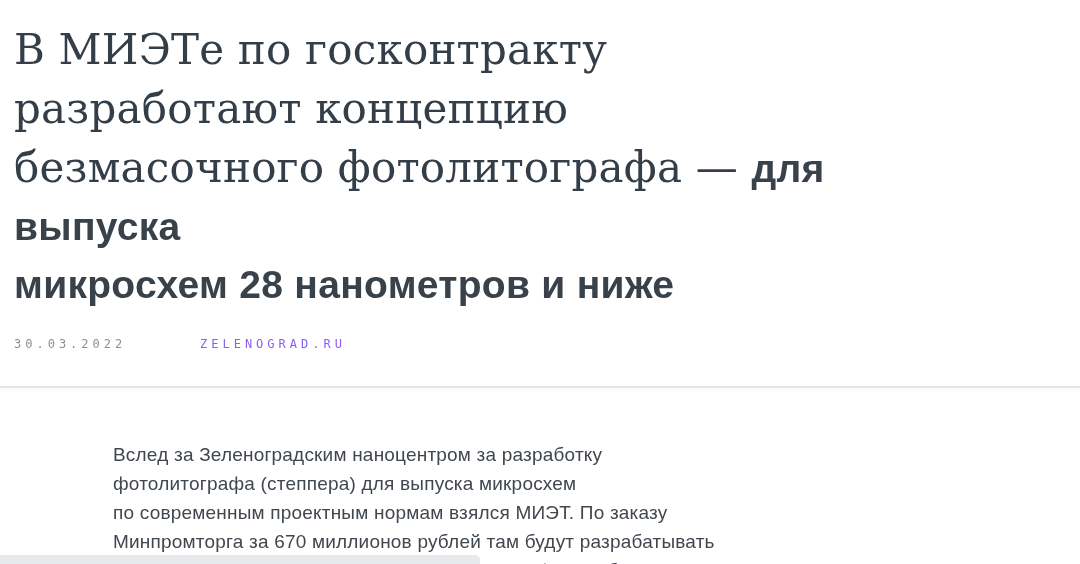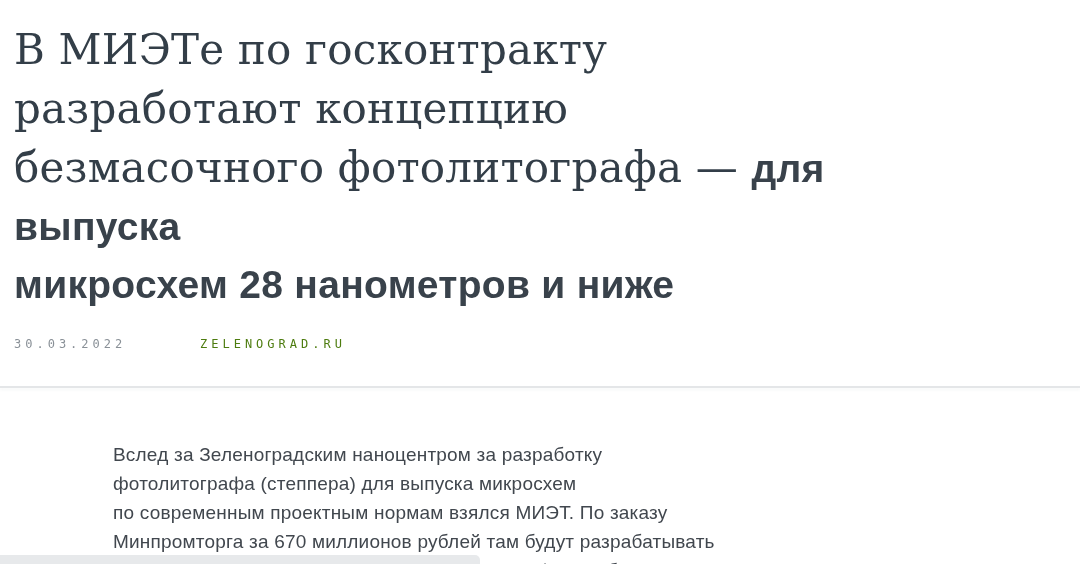--- a/index.html
+++ b/index.html
@@ -37,21 +37,21 @@
   .meta {
     display: flex;
     align-items: flex-end;
     margin-top: 22px;
     font-family: "DejaVu Sans Mono", "Liberation Mono", monospace;
     font-size: 12px;
     letter-spacing: 4px;
     color: #899097;
   }
   .meta-date { width: 186px; flex: 0 0 auto; }
-  .meta-source { color: #4d7c0f; text-decoration: none; cursor: pointer; }
+  .meta-source { color: #8b5cf6; text-decoration: none; cursor: pointer; }
 
   .divider {
     margin-top: 35px;
     width: 1080px;
     height: 2px;
     background: #e4e6e8;
     box-shadow: 0 2px 3px rgba(60, 70, 80, 0.05);
   }
 
   .lead {

